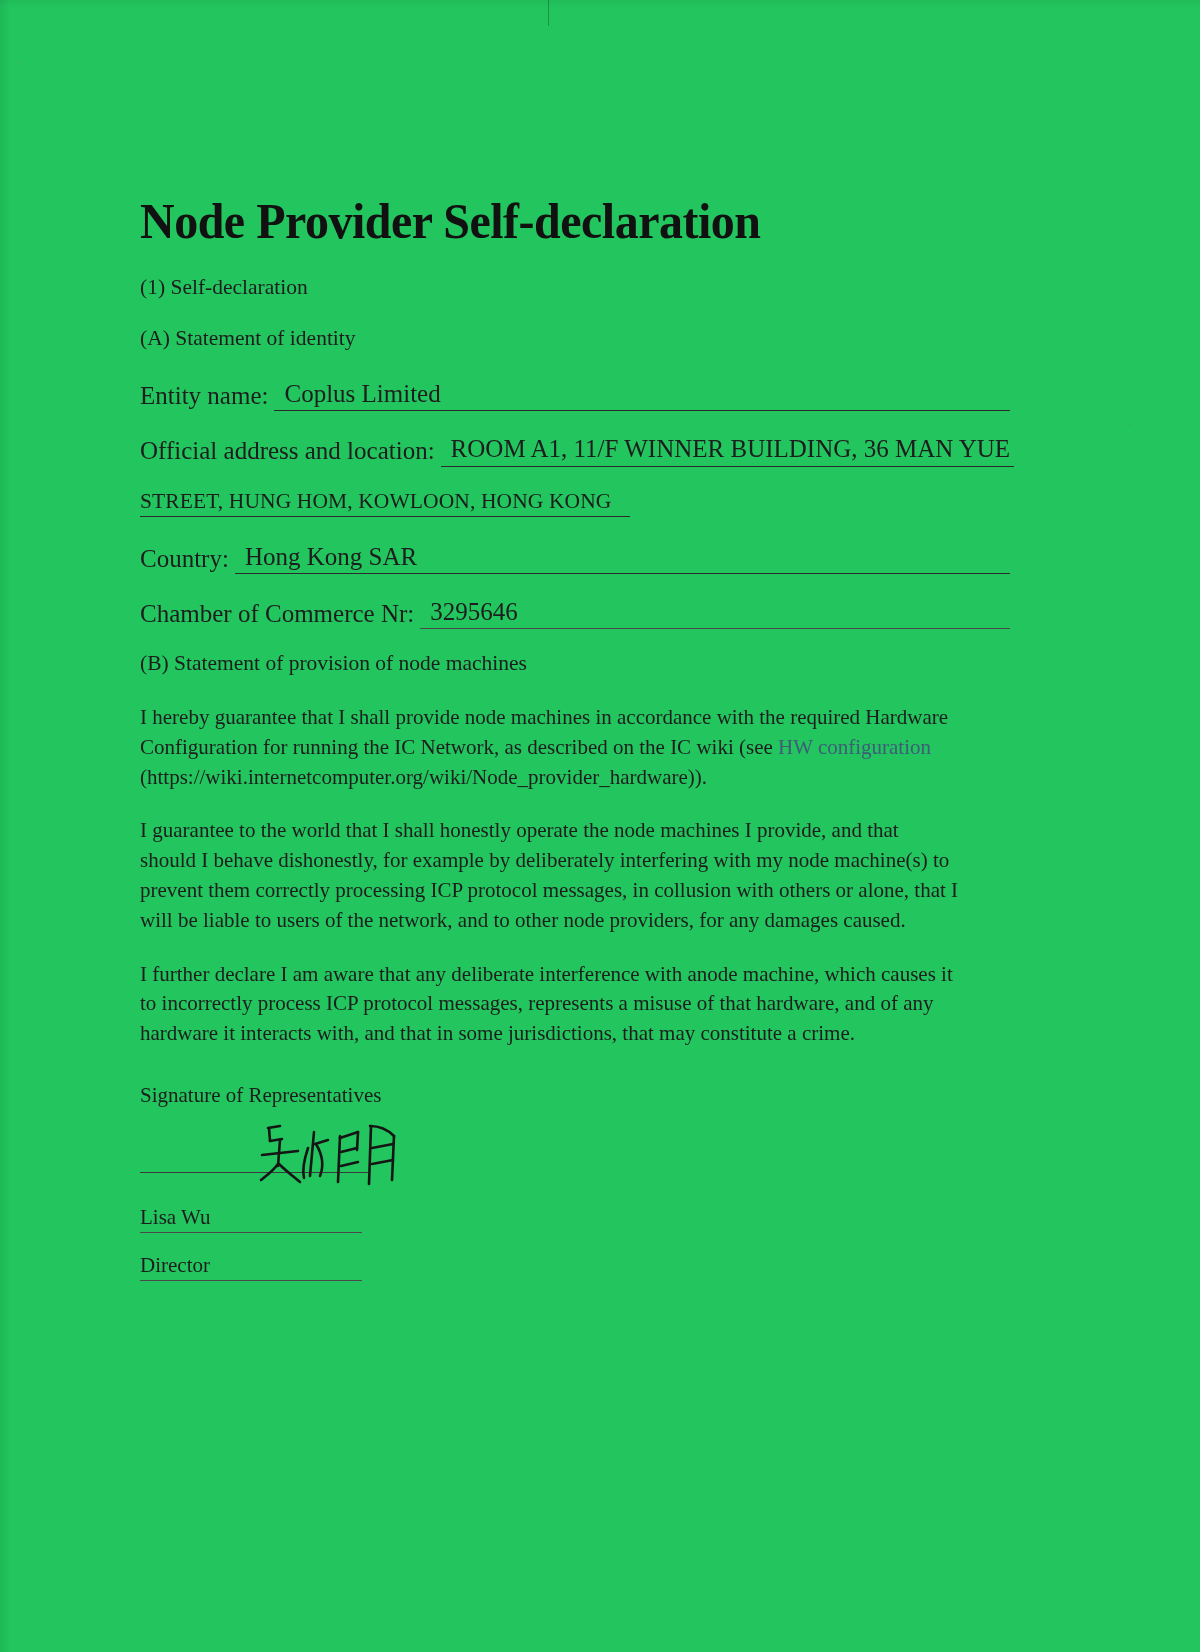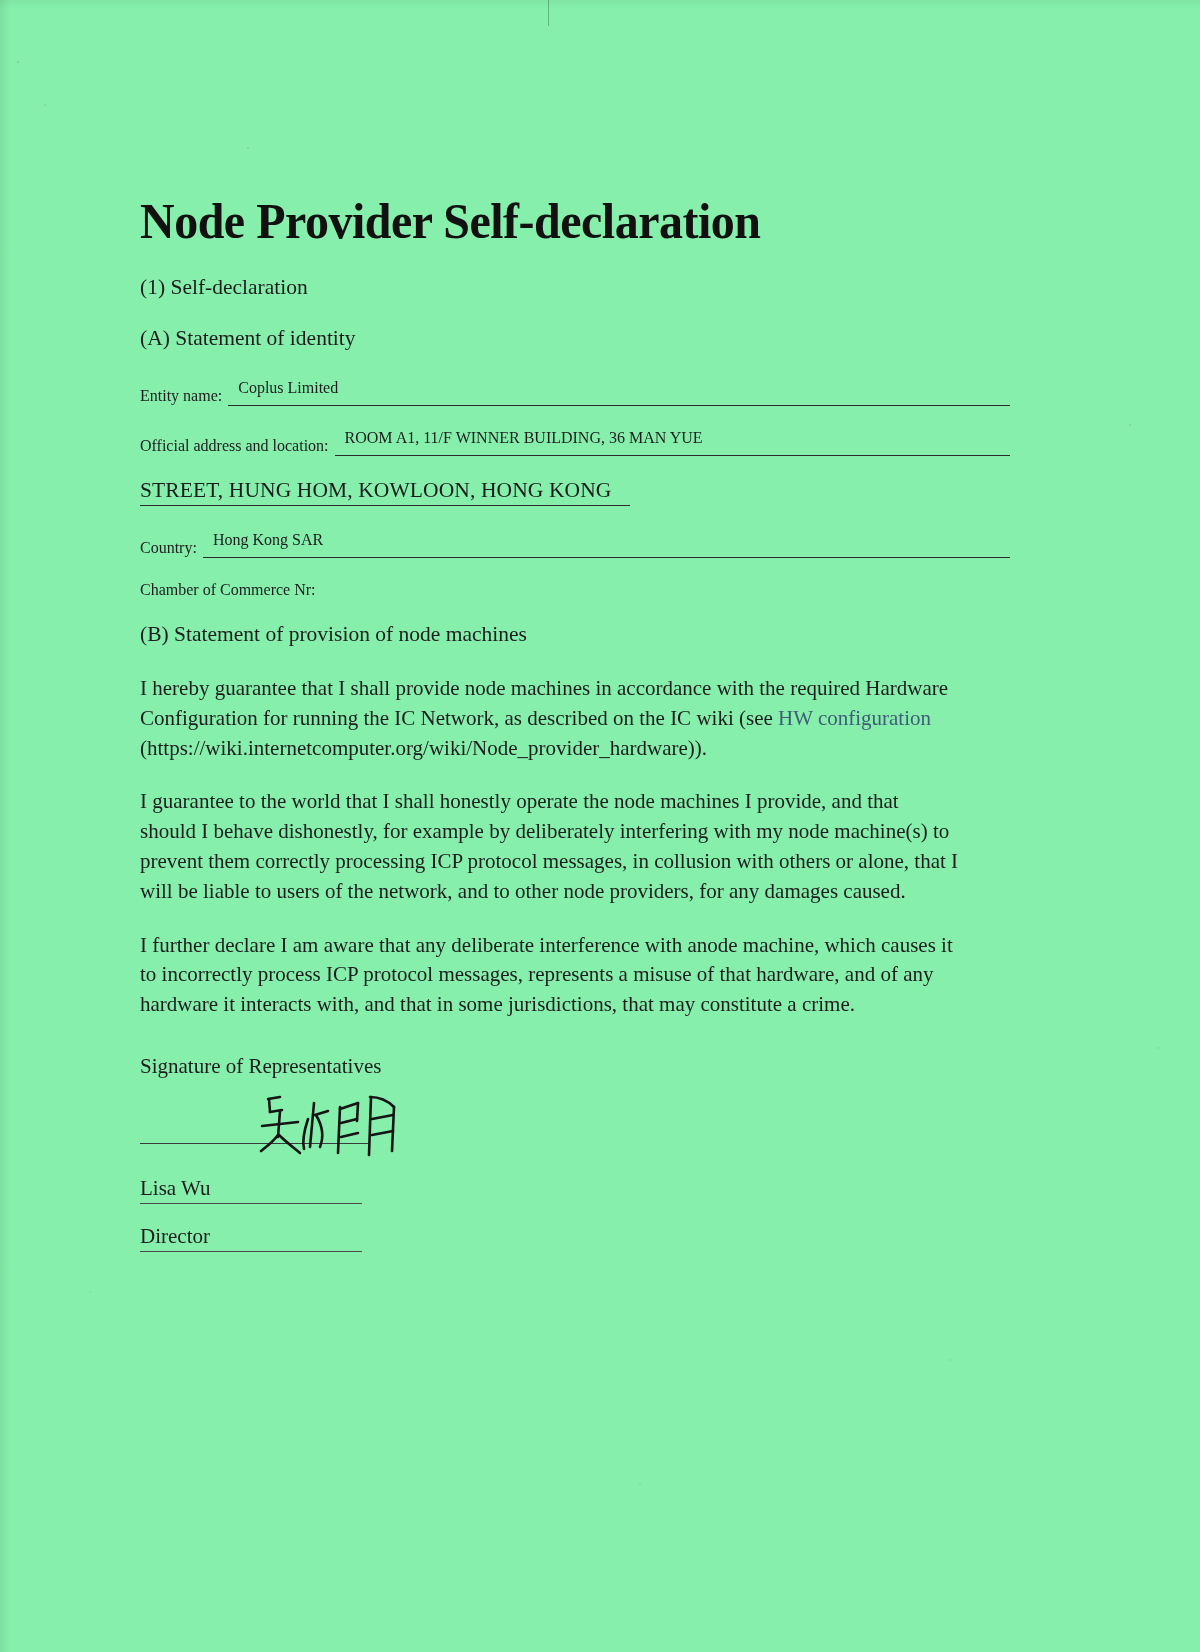--- a/index.html
+++ b/index.html
@@ -13,21 +13,21 @@
     position: relative;
     font-family: "Liberation Serif", "DejaVu Serif", serif;
     color: #1c1c1c;
     overflow: hidden;
   }
 
   
   .scan-page {
     position: absolute;
     inset: 0;
-    background: #86efac;
+    background: #22c55e;
   }
   .scan-noise {
     position: absolute;
     inset: 0;
     pointer-events: none;
     opacity: 0.5;
     background-image:
       radial-gradient(circle at 18px 62px, rgba(120,120,120,0.45) 0.8px, transparent 1.2px),
       radial-gradient(circle at 248px 148px, rgba(120,120,120,0.40) 0.8px, transparent 1.2px),
       radial-gradient(circle at 45px 105px, rgba(120,120,120,0.30) 0.7px, transparent 1.1px),
@@ -81,21 +81,21 @@
     line-height: 1.2;
     margin: 0 0 26px 0;
     color: #1d1d1d;
   }
 
   
   .field-row {
     display: flex;
     align-items: flex-end;
     margin: 0 0 22px 0;
-    font-size: 16px;
+    font-size: 25px;
     line-height: 1.25;
   }
   .field-label {
     white-space: nowrap;
     padding-right: 6px;
     color: #1d1d1d;
   }
   .field-fill {
     flex: 1 1 auto;
     position: relative;
@@ -188,20 +188,21 @@
 
     <span class="addr-second">STREET, HUNG HOM, KOWLOON, HONG KONG</span>
 
     <div class="field-row">
       <span class="field-label">Country:</span>
       <span class="field-fill">Hong Kong SAR</span>
     </div>
 
     <div class="field-row">
       <span class="field-label">Chamber of Commerce Nr:</span>
+      <span class="field-fill short-rule">3295646</span>
     </div>
 
     <p class="sec-line">(B) Statement of provision of node machines</p>
 
     <p class="body-para">
       <span class="ln">I hereby guarantee that I shall provide node machines in accordance with the required Hardware</span>
       <span class="ln"><span>Configuration for running the IC Network, as described on the IC wiki (see </span><span class="link-text">HW configuration</span></span>
       <span class="ln">(https://wiki.internetcomputer.org/wiki/Node_provider_hardware)).</span>
     </p>
 

